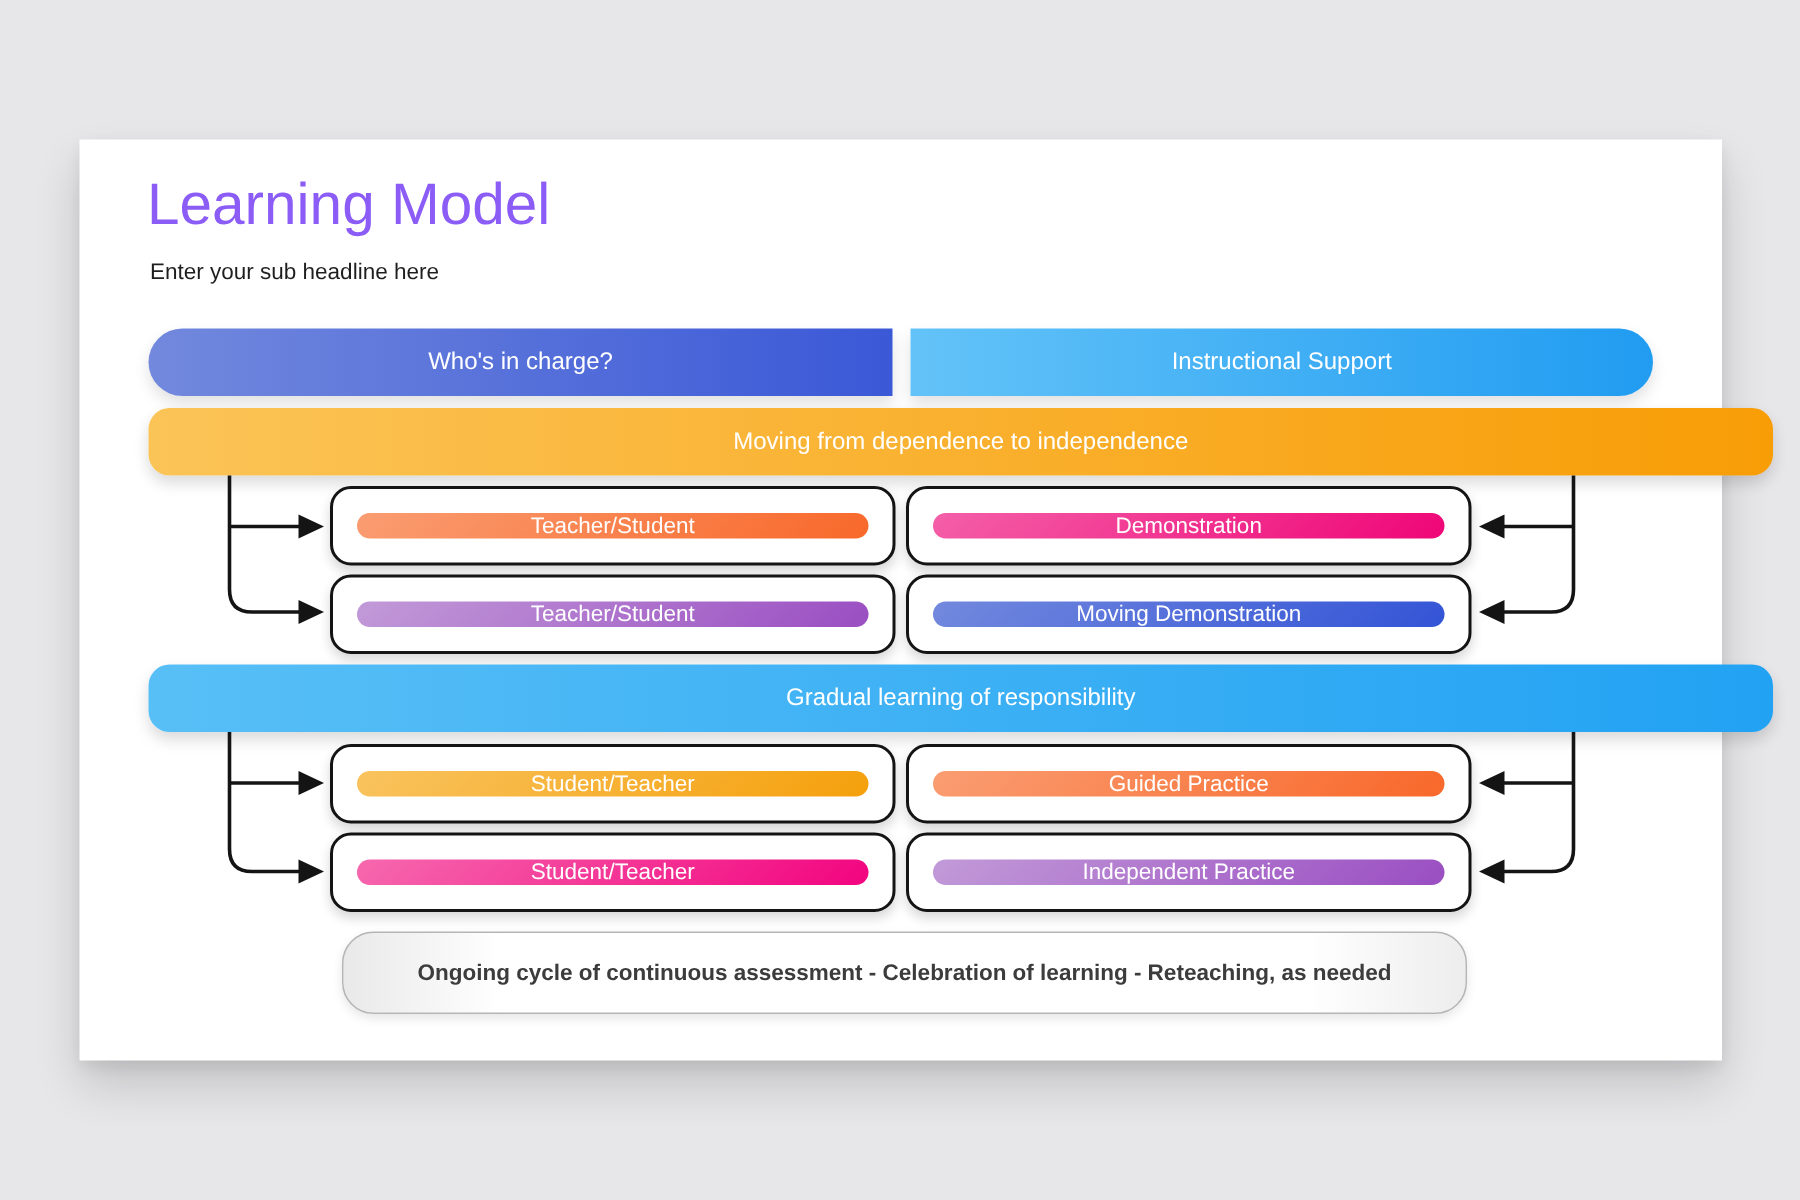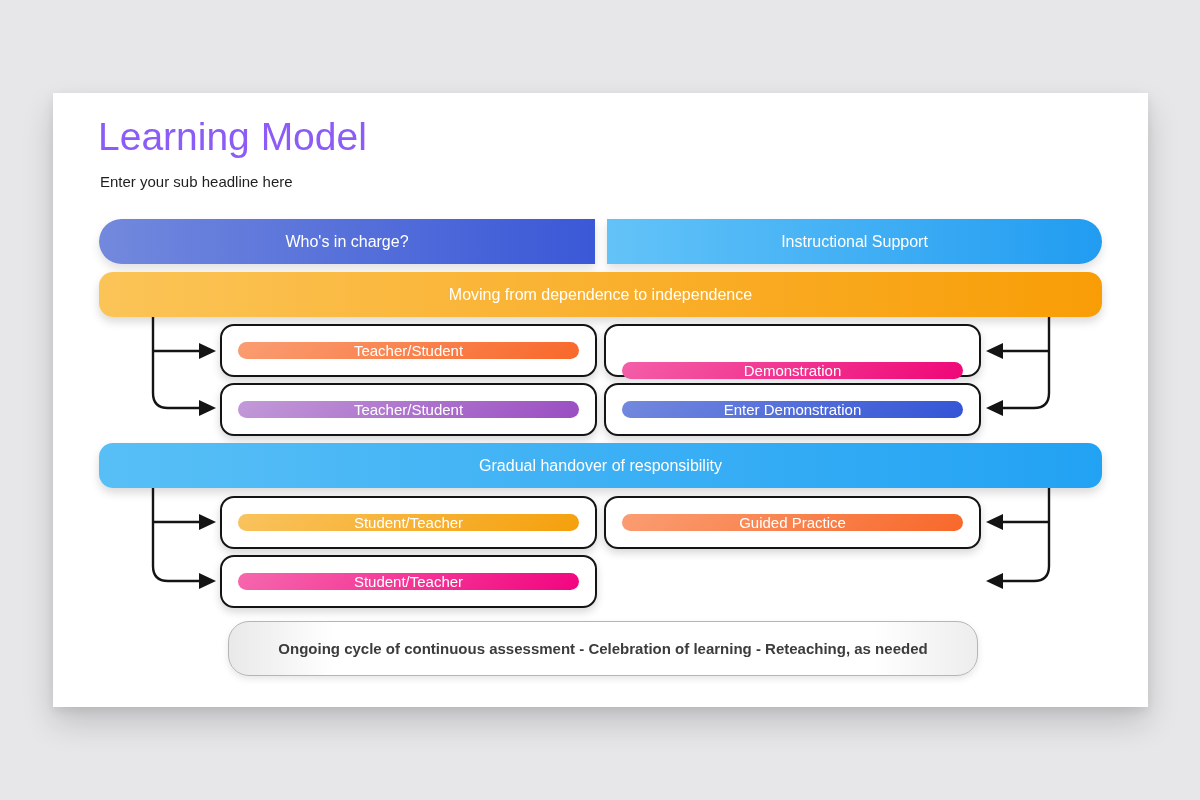--- a/index.html
+++ b/index.html
@@ -24,21 +24,21 @@
   }
   .hpill {
     position:absolute; top:126px; height:45px;
     display:flex; align-items:center; justify-content:center;
     color:#fff; font-size:16px;
     box-shadow:0 5px 10px rgba(0,0,0,.12);
   }
   .hpill.hl { left:46px;  width:496px; border-radius:23px 0 0 23px; }
   .hpill.hr { left:554px; width:495px; border-radius:0 23px 23px 0; }
   .band {
-    position:absolute; left:46px; width:1003px; height:45px;
+    position:absolute; left:46px; width:1083px; height:45px;
     border-radius:14px;
     display:flex; align-items:center; justify-content:center;
     color:#fff; font-size:16px;
     box-shadow:0 5px 10px rgba(0,0,0,.15);
   }
   .band.b1 { top:179px; }
   .band.b2 { top:350px; }
   .cellbox {
     position:absolute; width:377px; height:53px; box-sizing:border-box;
     border:2.5px solid #141414; border-radius:14px;
@@ -81,54 +81,59 @@
   <div class="band b1" style="background: linear-gradient(90deg, rgb(251, 196, 87), rgb(248, 157, 6));">
     <span>Moving from dependence to independence</span>
   </div>
 
   <div class="cellbox col-l row1">
     <div class="pill" style="background: linear-gradient(135deg, rgb(250, 157, 114), rgb(248, 104, 42));">
       <span>Teacher/Student</span>
     </div>
   </div>
   <div class="cellbox col-r row1">
-    <div class="pill" style="background: linear-gradient(135deg, rgb(244, 95, 168), rgb(239, 6, 119)); margin-top: 20px;">
+    <div class="pill" style="background: linear-gradient(135deg, rgb(244, 95, 168), rgb(239, 6, 119));">
       <span>Demonstration</span>
     </div>
   </div>
 
   <div class="cellbox col-l row2">
     <div class="pill" style="background: linear-gradient(135deg, rgb(194, 154, 216), rgb(154, 78, 194));">
       <span>Teacher/Student</span>
     </div>
   </div>
   <div class="cellbox col-r row2">
     <div class="pill" style="background: linear-gradient(135deg, rgb(115, 137, 222), rgb(51, 84, 214));">
-      <span>Enter Demonstration</span>
+      <span>Moving Demonstration</span>
     </div>
   </div>
 
   <div class="band b2" style="background: linear-gradient(90deg, rgb(88, 191, 246), rgb(34, 162, 243));">
-    <span>Gradual handover of responsibility</span>
+    <span>Gradual learning of responsibility</span>
   </div>
 
   <div class="cellbox col-l row3">
     <div class="pill" style="background: linear-gradient(135deg, rgb(249, 195, 94), rgb(245, 160, 12));">
       <span>Student/Teacher</span>
     </div>
   </div>
   <div class="cellbox col-r row3">
     <div class="pill" style="background: linear-gradient(135deg, rgb(250, 157, 114), rgb(248, 104, 42));">
       <span>Guided Practice</span>
     </div>
   </div>
 
   <div class="cellbox col-l row4">
     <div class="pill" style="background: linear-gradient(135deg, rgb(246, 104, 174), rgb(242, 4, 127));">
       <span>Student/Teacher</span>
+    </div>
+  </div>
+  <div class="cellbox col-r row4">
+    <div class="pill" style="background: linear-gradient(135deg, rgb(194, 154, 216), rgb(154, 78, 194));">
+      <span>Independent Practice</span>
     </div>
   </div>
 
   <div class="footer-pill">
     <span>Ongoing cycle of continuous assessment - Celebration of learning - Reteaching, as needed</span>
   </div>
 
   <svg class="arrows" width="1095" height="614" viewBox="0 0 1095 614">
     <g stroke="#141414" stroke-width="2.4" fill="none">
       <path d="M100,224 V300 Q100,315 115,315 H147"></path>

